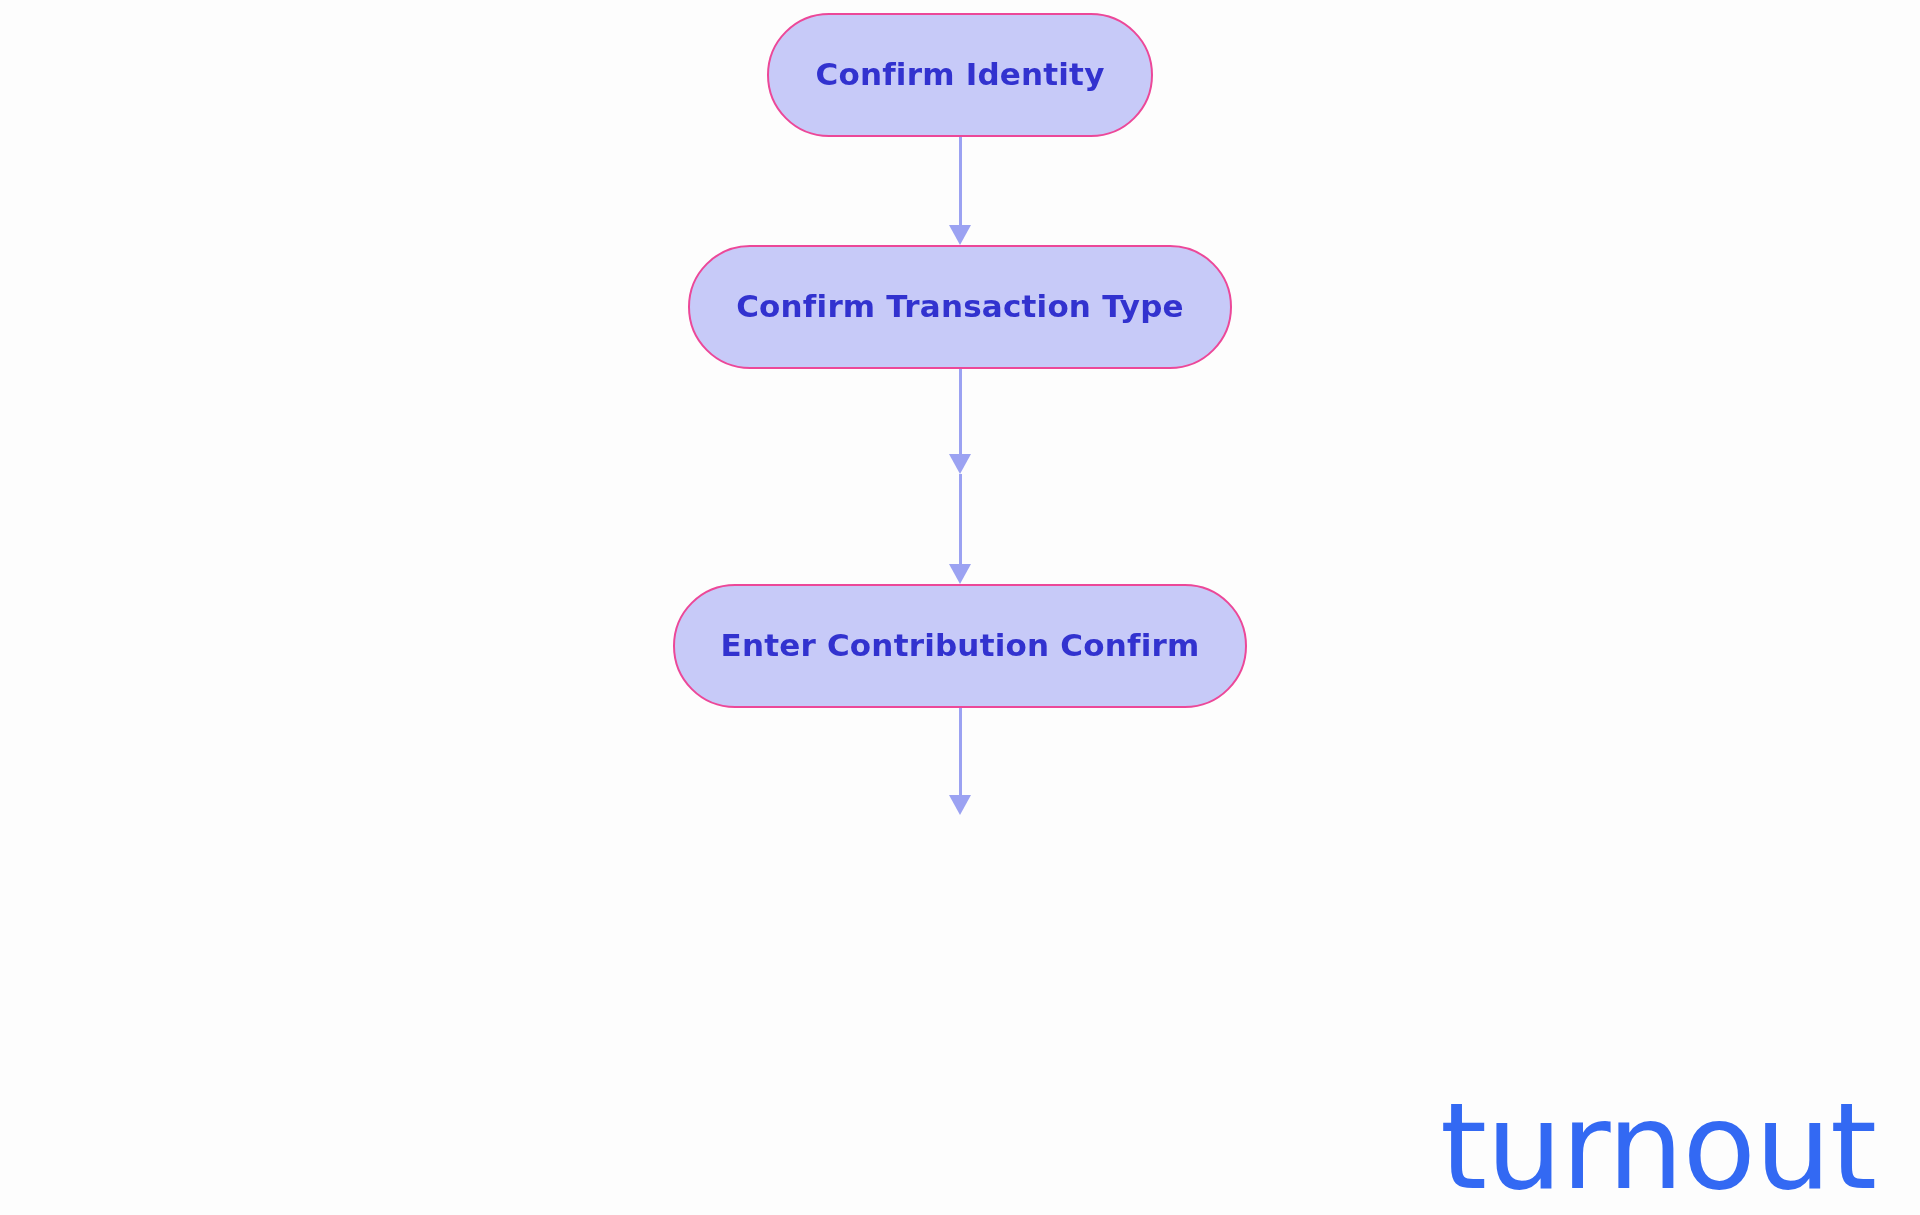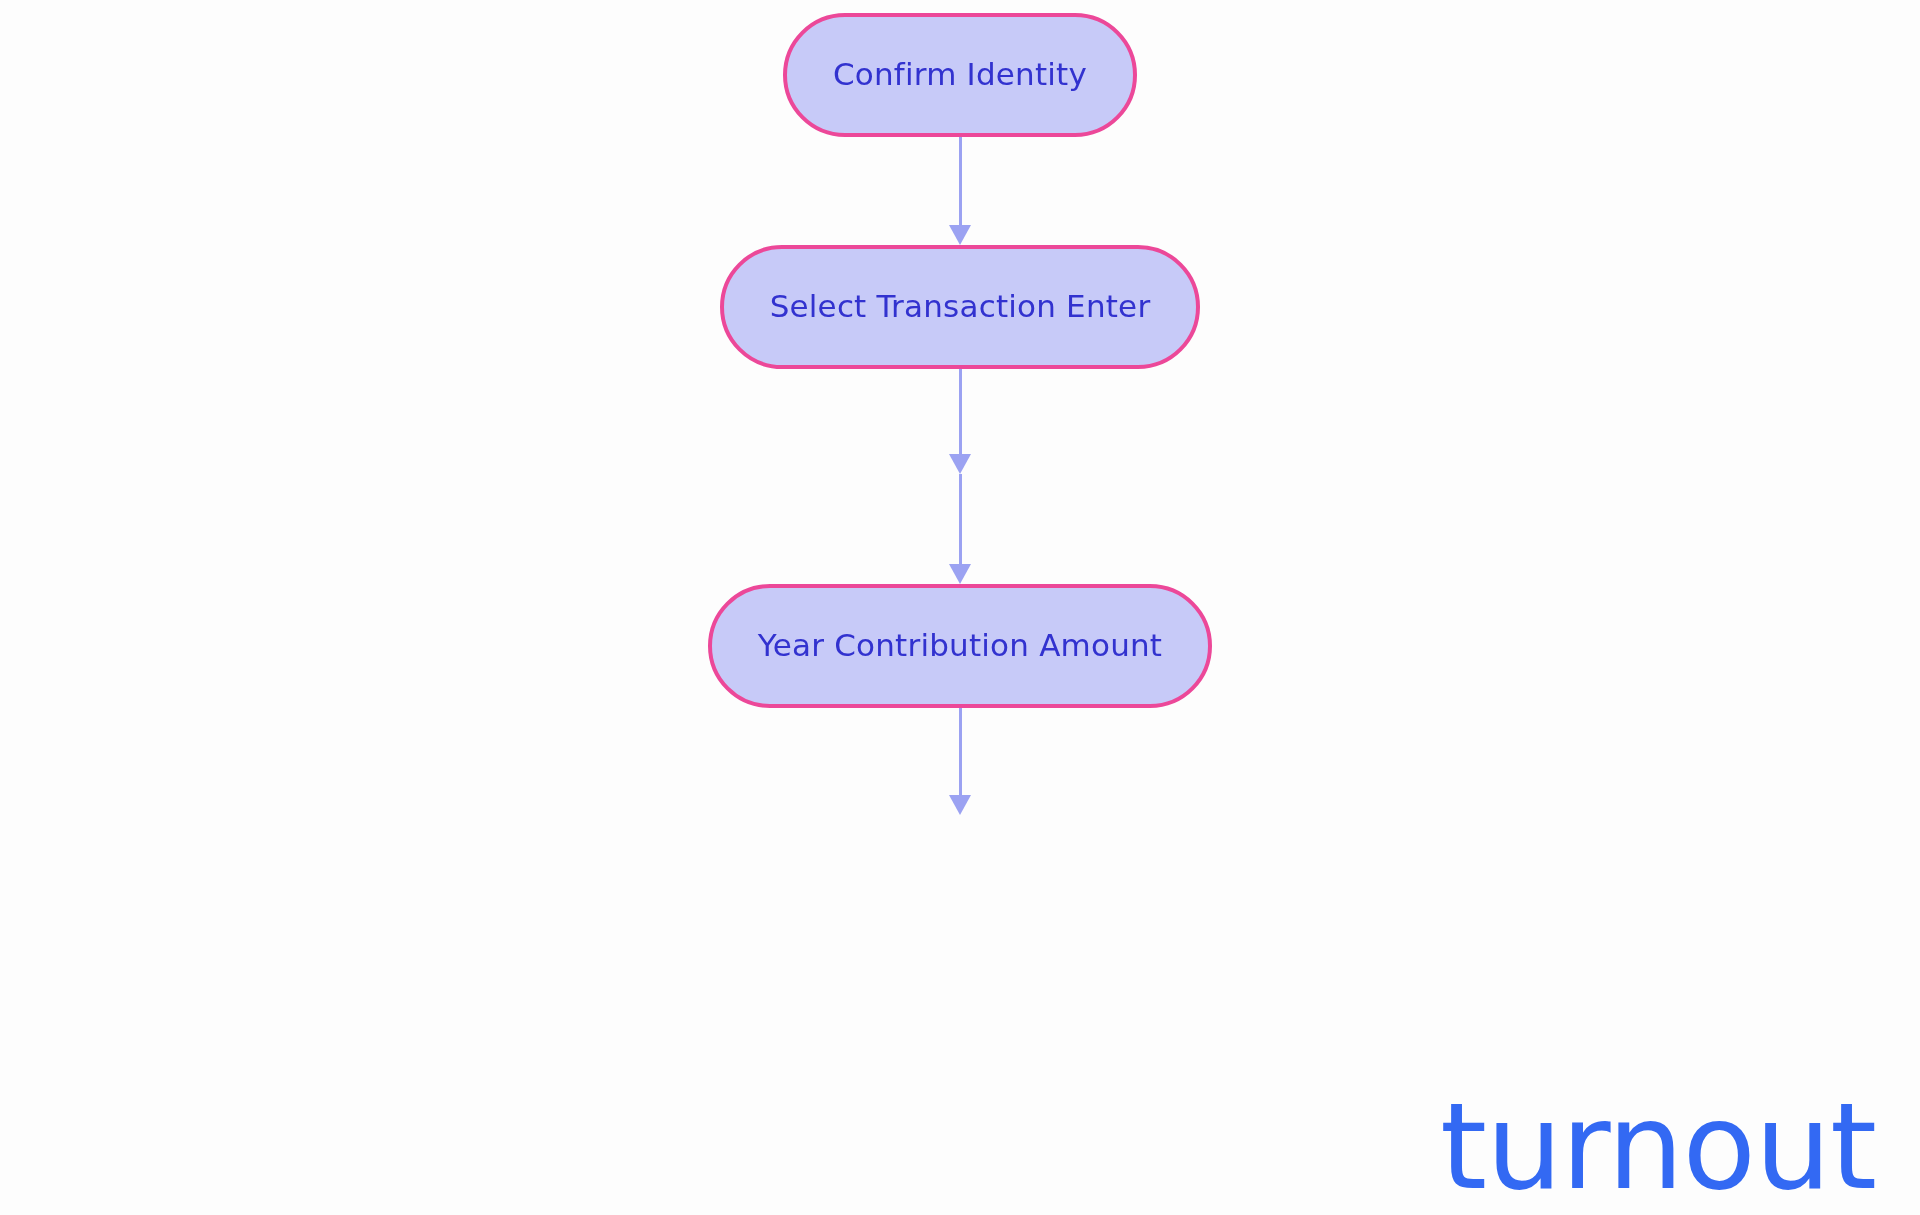--- a/index.html
+++ b/index.html
@@ -35,25 +35,25 @@
     flex-direction: column;
     align-items: center;
   }
 
   .flow-node {
     box-sizing: border-box;
     display: flex;
     align-items: center;
     justify-content: center;
     background: #c7caf8;
-    border: 4px solid #ec4899;
+    border: 2px solid #ec4899;
     border-radius: 999px;
     color: #3232cf;
     font-size: 31px;
-    font-weight: 400;
+    font-weight: 700;
     letter-spacing: 0.2px;
     line-height: 1;
     white-space: nowrap;
     padding: 0 46px;
     height: 124px;
     font-family: "DejaVu Sans", "Liberation Sans", sans-serif;
   }
 
   .flow-node .node-label {
     display: block;
@@ -121,36 +121,36 @@
     <div class="flow-node node-0">
       <span class="node-label">Confirm Identity</span>
     </div>
 
     <div class="flow-connector conn-1">
       <div class="conn-line"></div>
       <div class="conn-head"></div>
     </div>
 
     <div class="flow-node node-1">
-      <span class="node-label">Select Transaction Enter</span>
+      <span class="node-label">Confirm Transaction Type</span>
     </div>
 
     <div class="flow-connector conn-2">
       <div class="conn-line"></div>
       <div class="conn-head"></div>
     </div>
 
 
     <div class="flow-connector conn-3">
       <div class="conn-line"></div>
       <div class="conn-head"></div>
     </div>
 
     <div class="flow-node node-3">
-      <span class="node-label">Year Contribution Amount</span>
+      <span class="node-label">Enter Contribution Confirm</span>
     </div>
 
     <div class="flow-connector conn-4">
       <div class="conn-line"></div>
       <div class="conn-head"></div>
     </div>
 
 
   </div>
 

